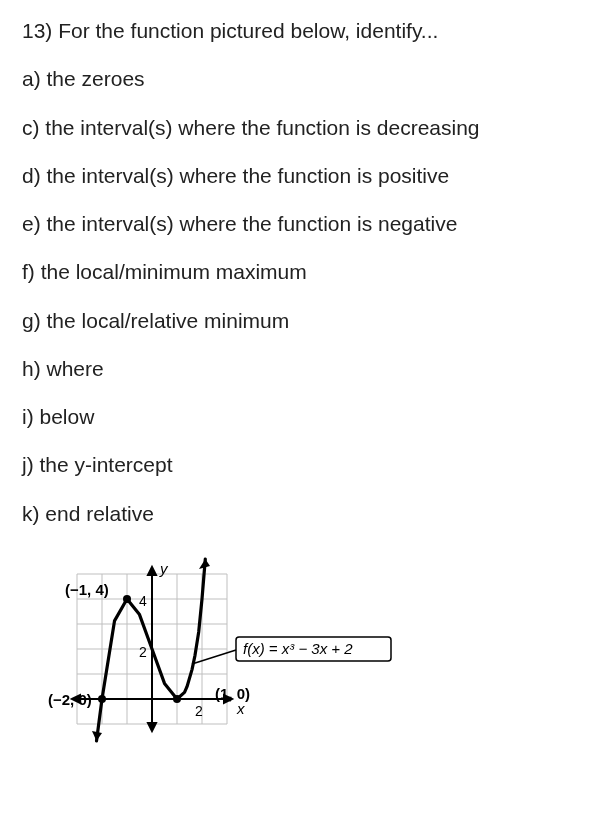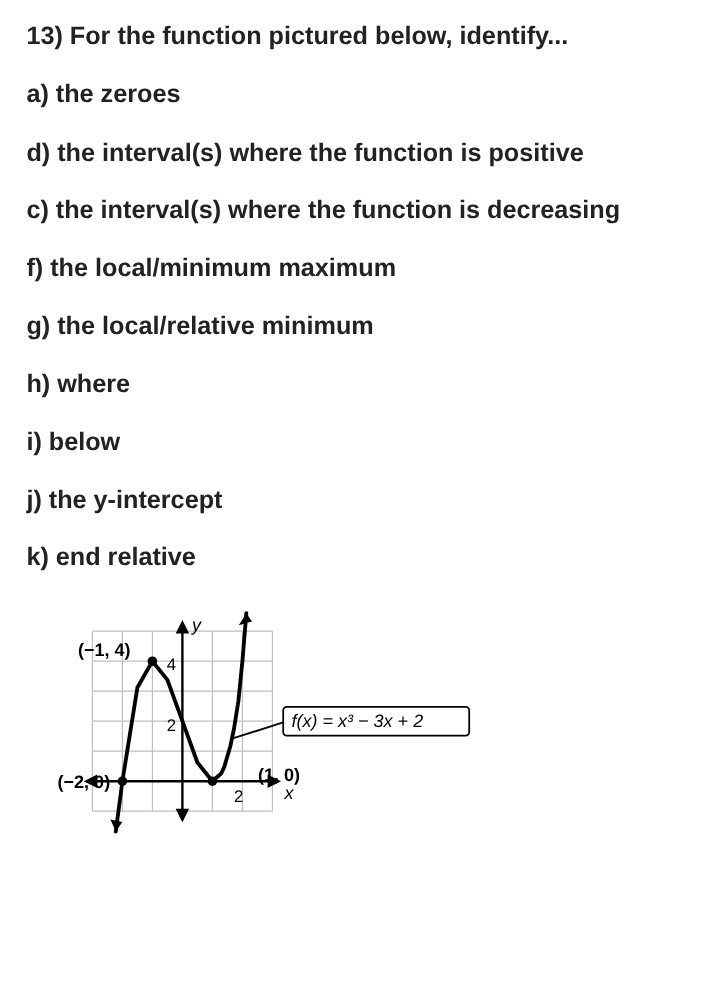--- a/index.html
+++ b/index.html
@@ -12,40 +12,40 @@
     color: #222222;
   }
   .page {
     padding: 18px 22px 0 22px;
     box-sizing: border-box;
   }
   .qline {
     font-size: 21px;
     line-height: 1.25;
     margin: 0 0 22px 0;
-    font-weight: bold;
   }
   .graph-wrap {
     margin-top: 6px;
     margin-left: 10px;
   }
   svg text {
     font-family: Arial, sans-serif;
   }
 </style>
 </head>
 <body>
 
 <div class="page">
 
   <p class="qline">13) For the function pictured below, identify...</p>
 
   <p class="qline">a) the zeroes</p>
+  <p class="qline">c) the interval(s) where the function is decreasing</p>
   <p class="qline">d) the interval(s) where the function is positive</p>
-  <p class="qline">c) the interval(s) where the function is decreasing</p>
+  <p class="qline">e) the interval(s) where the function is negative</p>
   <p class="qline">f) the local/minimum maximum</p>
   <p class="qline">g) the local/relative minimum</p>
   <p class="qline">h) where</p>
   <p class="qline">i) below</p>
   <p class="qline">j) the y-intercept</p>
   <p class="qline">k) end relative</p>
 
   <div class="graph-wrap">
     <svg width="400" height="200" viewBox="0 0 400 200">
 

